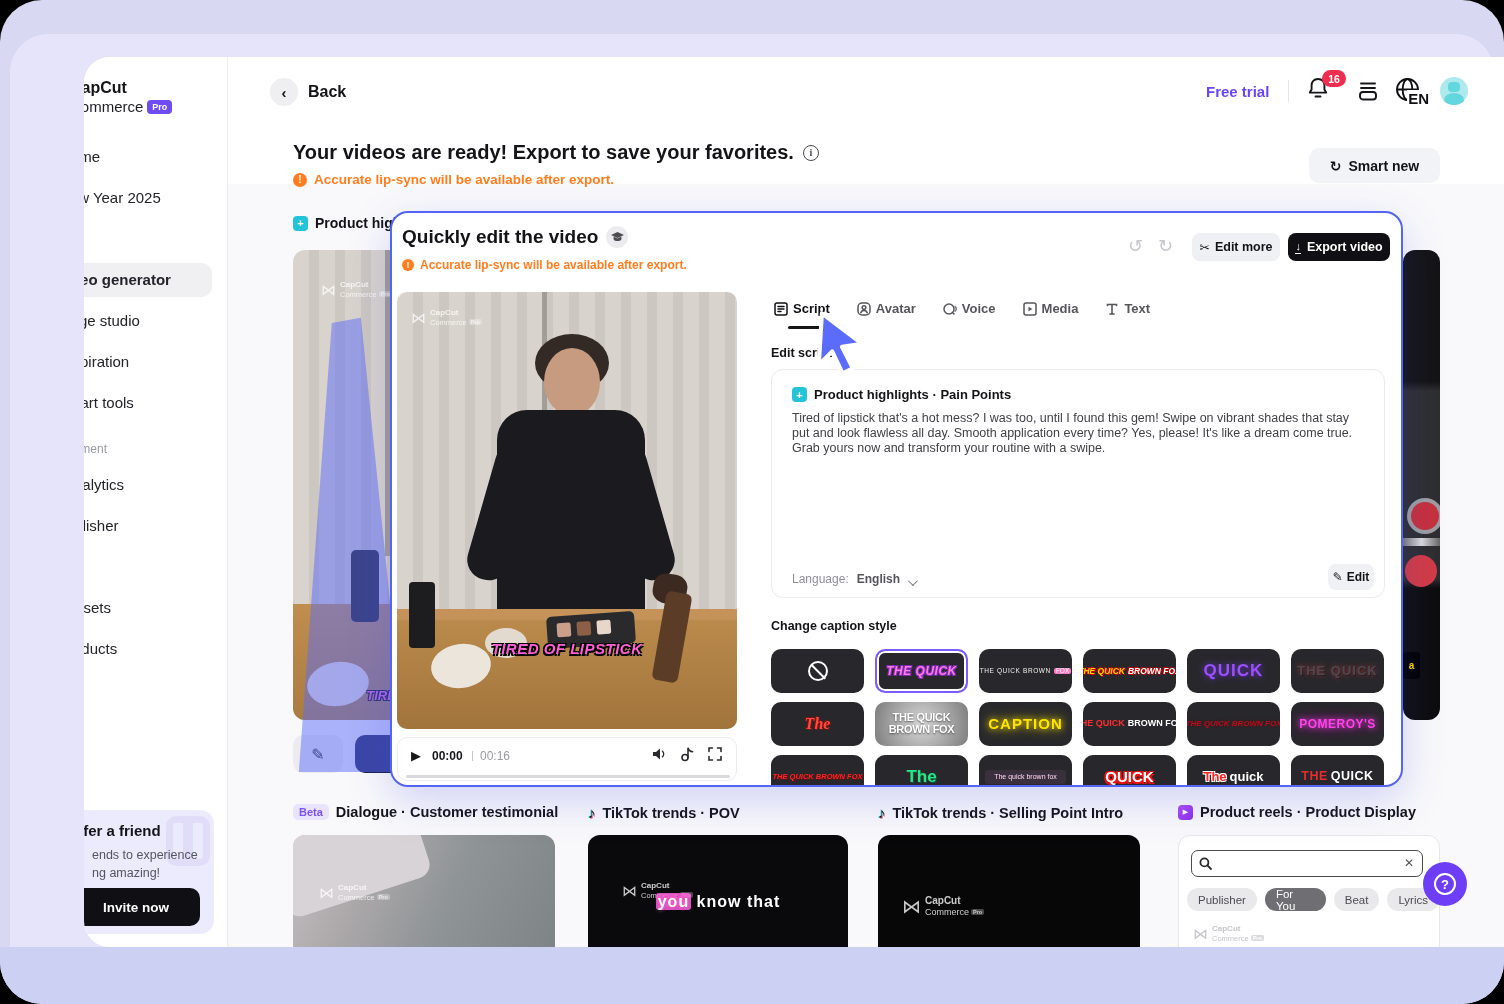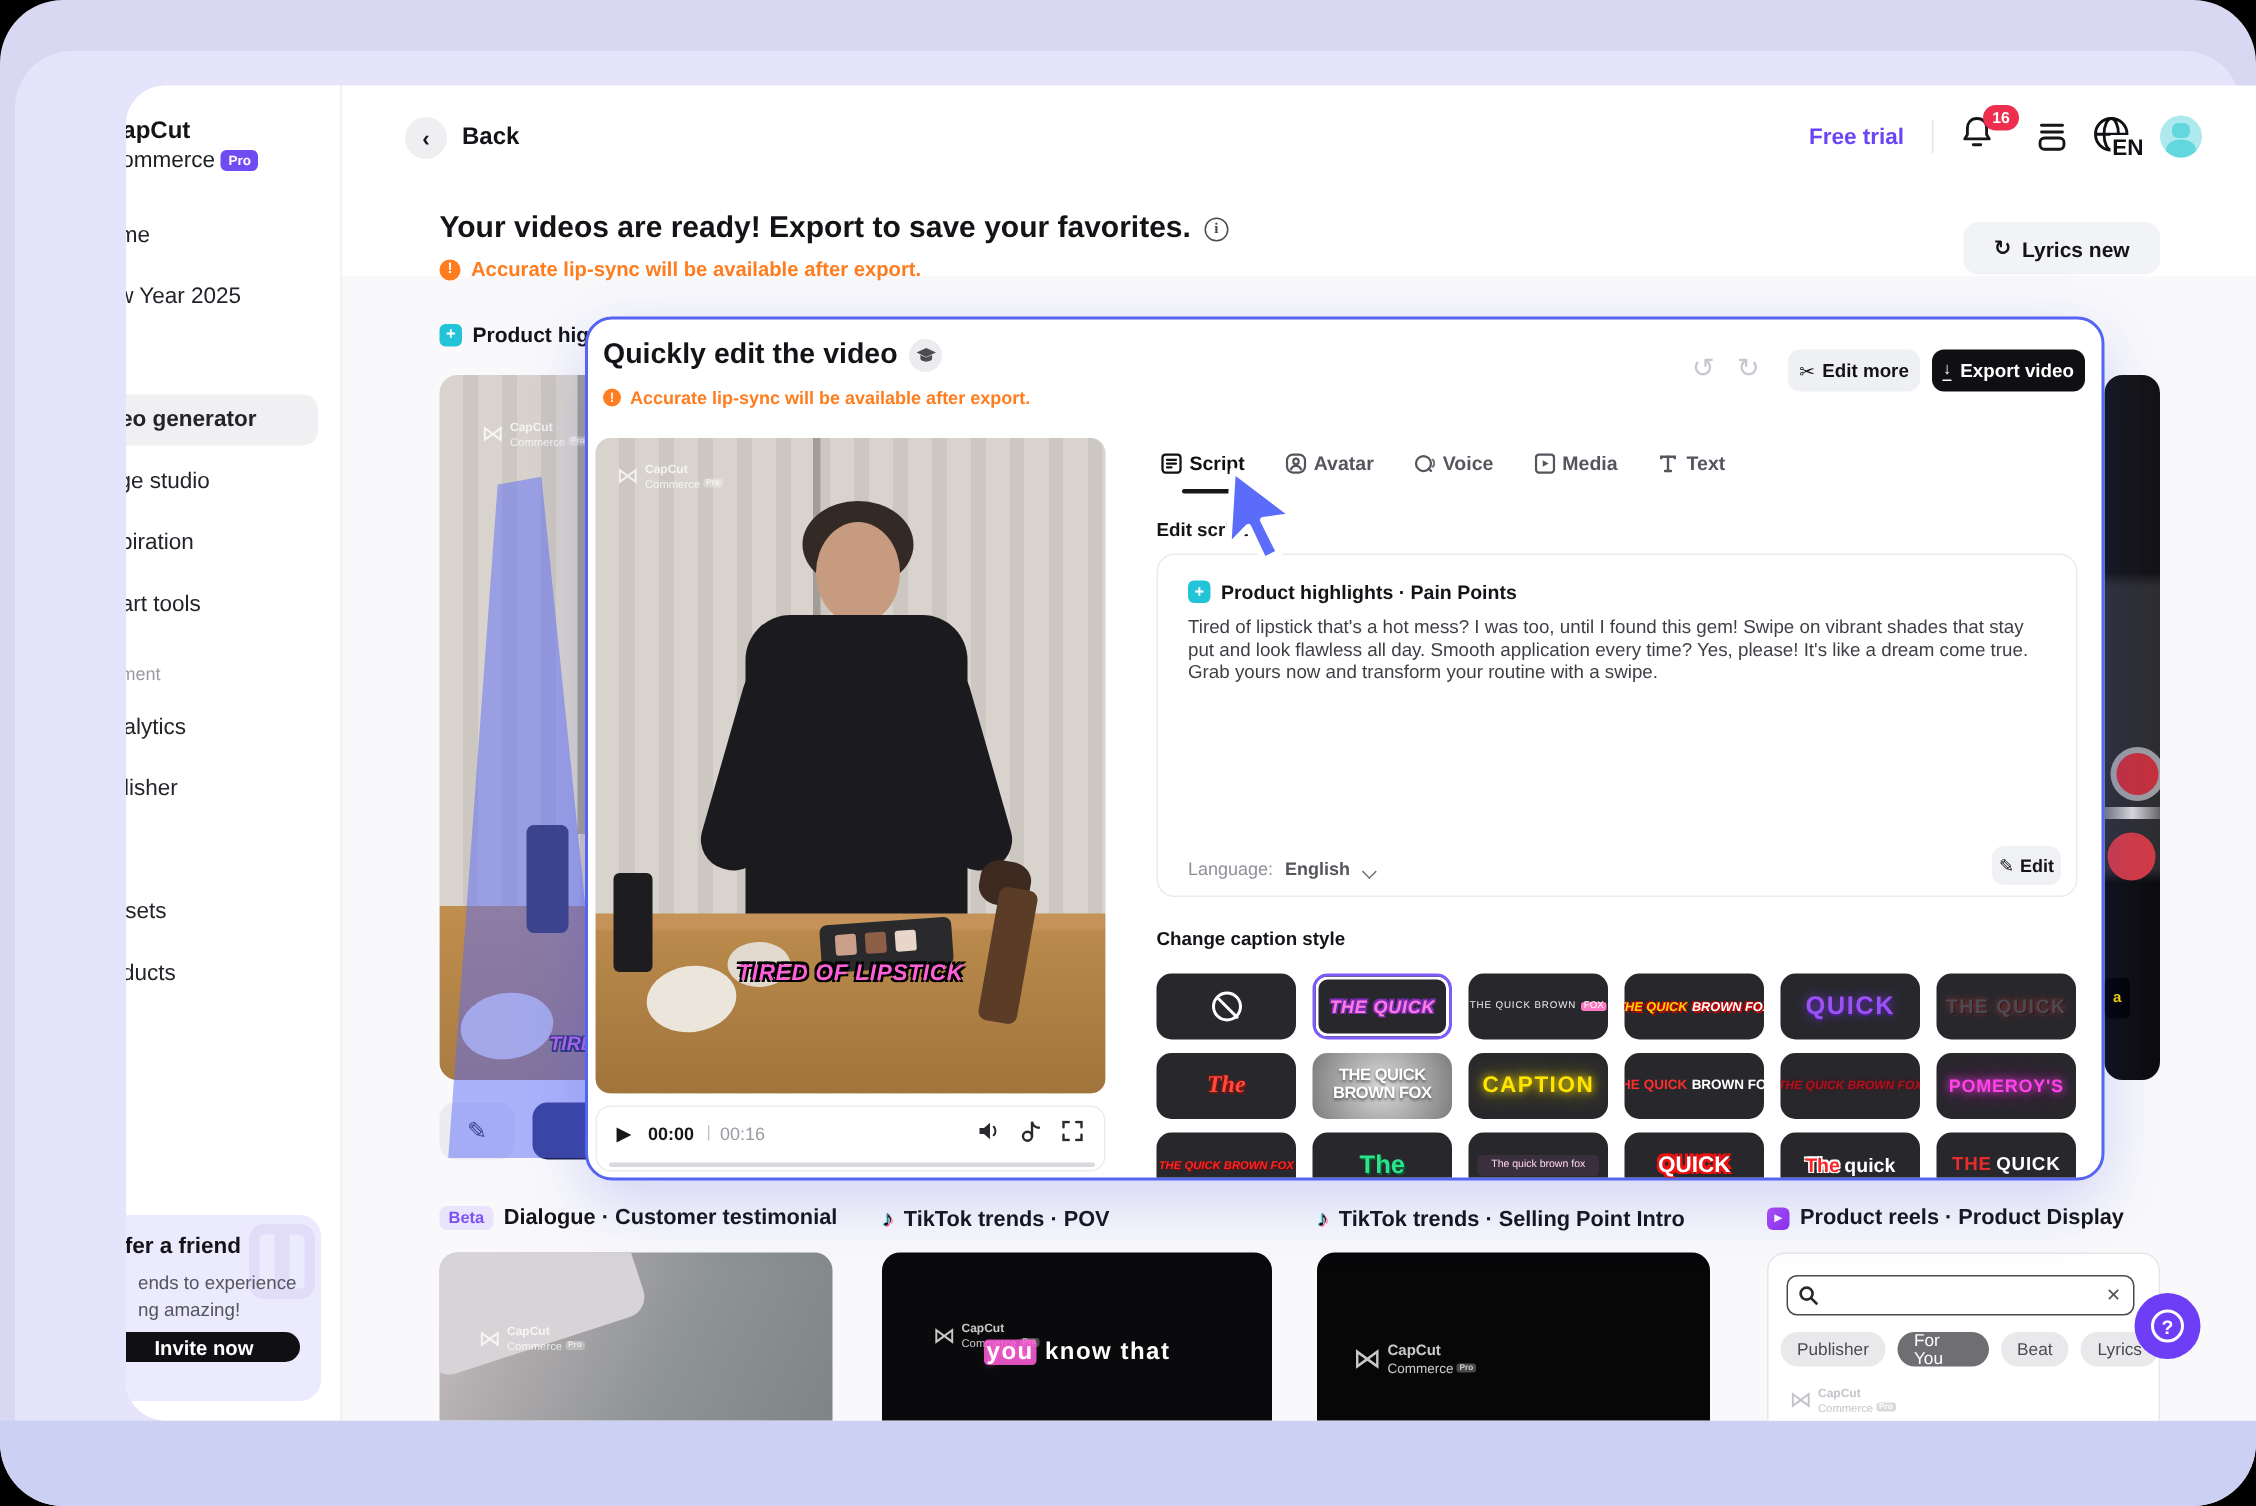--- a/index.html
+++ b/index.html
@@ -18,21 +18,21 @@
   .nav-item { position:absolute; font-size:15px; font-weight:500; color:#232329; white-space:nowrap; }
   .nav-section { position:absolute; font-size:12px; color:#9a9aa3; white-space:nowrap; }
   .active-pill { position:absolute; left:-28px; top:206px; width:156px; height:34px; background:#f0f0f3; border-radius:10px; }
 
   .referral { position:absolute; left:-28px; top:753px; width:158px; height:124px; background:#eceafd; border-radius:14px; }
   .referral .gift { position:absolute; right:4px; top:6px; width:44px; height:50px; border:7px solid #dfdaf9; border-radius:10px; opacity:.8; }
   .referral .gift::after { content:""; position:absolute; left:10px; top:-7px; width:10px; height:44px; background:#dfdaf9; }
   .ref-title { position:absolute; left:8px; top:12px; font-size:15px; font-weight:700; color:#141418; white-space:nowrap; }
   .ref-line1 { position:absolute; left:36px; top:38px; font-size:12.5px; color:#55555e; white-space:nowrap; }
   .ref-line2 { position:absolute; left:36px; top:56px; font-size:12.5px; color:#55555e; white-space:nowrap; }
-  .ref-btn { position:absolute; left:16px; top:78px; width:128px; height:20px; background:#101014; color:#fff; font-size:13.5px; font-weight:600; border-radius:10px; display:flex; align-items:center; justify-content:center; white-space:nowrap; }
+  .ref-btn { position:absolute; left:16px; top:78px; width:128px; height:38px; background:#101014; color:#fff; font-size:13.5px; font-weight:600; border-radius:10px; display:flex; align-items:center; justify-content:center; white-space:nowrap; }
 
   
   .content-tint { position:absolute; left:144px; top:127px; right:0; bottom:0; background:#f9f9fb; }
   .back-circle { position:absolute; left:186px; top:21px; width:28px; height:28px; border-radius:50%; background:#efeff2; display:flex; align-items:center; justify-content:center; font-size:15px; color:#17171a; font-weight:700; }
   .back-label { position:absolute; left:224px; top:26px; font-size:16px; font-weight:700; color:#141418; }
   .free-trial { position:absolute; left:1122px; top:26px; font-size:15px; font-weight:700; color:#6a45f5; }
   .tb-divider { position:absolute; left:1204px; top:23px; width:1px; height:22px; background:#e4e4ea; }
   .bell-wrap { position:absolute; left:1222px; top:19px; width:26px; height:28px; }
   .notif-badge { position:absolute; left:1238px; top:13px; min-width:24px; height:17px; background:#ee2e4f; color:#fff; font-size:10.5px; font-weight:800; border-radius:9px; display:flex; align-items:center; justify-content:center; padding:0 5px; z-index:2; }
   .receipt-wrap { position:absolute; left:1272px; top:22px; }
@@ -286,21 +286,21 @@
     <div class="page-title-row">
       <span class="page-title">Your videos are ready! Export to save your favorites.</span>
       <span class="info-icon">i</span>
     </div>
     <div class="warn-row">
       <span class="warn-icon">!</span>
       <span class="warn-text">Accurate lip-sync will be available after export.</span>
     </div>
     <div class="create-new">
       <span>↻</span>
-      <span>Lyrics new</span>
+      <span>Smart new</span>
     </div>
 
     <div class="row1-label">
       <span class="sparkle">+</span>
       <span>Product highlights · Pain Points</span>
     </div>
     <div class="card1">
       <div class="slit"></div>
       <div class="torso"></div>
       <div class="table"></div>

